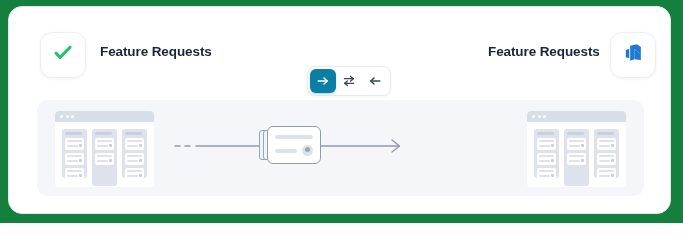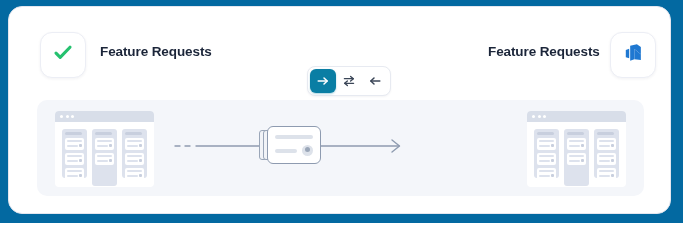--- a/index.html
+++ b/index.html
@@ -11,21 +11,21 @@
     width: 683px;
     height: 223px;
     font-family: "Liberation Sans", sans-serif;
     overflow: hidden;
   }
 
   .screen {
     position: relative;
     width: 683px;
     height: 223px;
-    background: #0369a1;
+    background: #15803d;
   }
 
   
   .integration-card {
     position: absolute;
     left: 8px;
     top: 6px;
     width: 663px;
     height: 208px;
     box-sizing: border-box;

